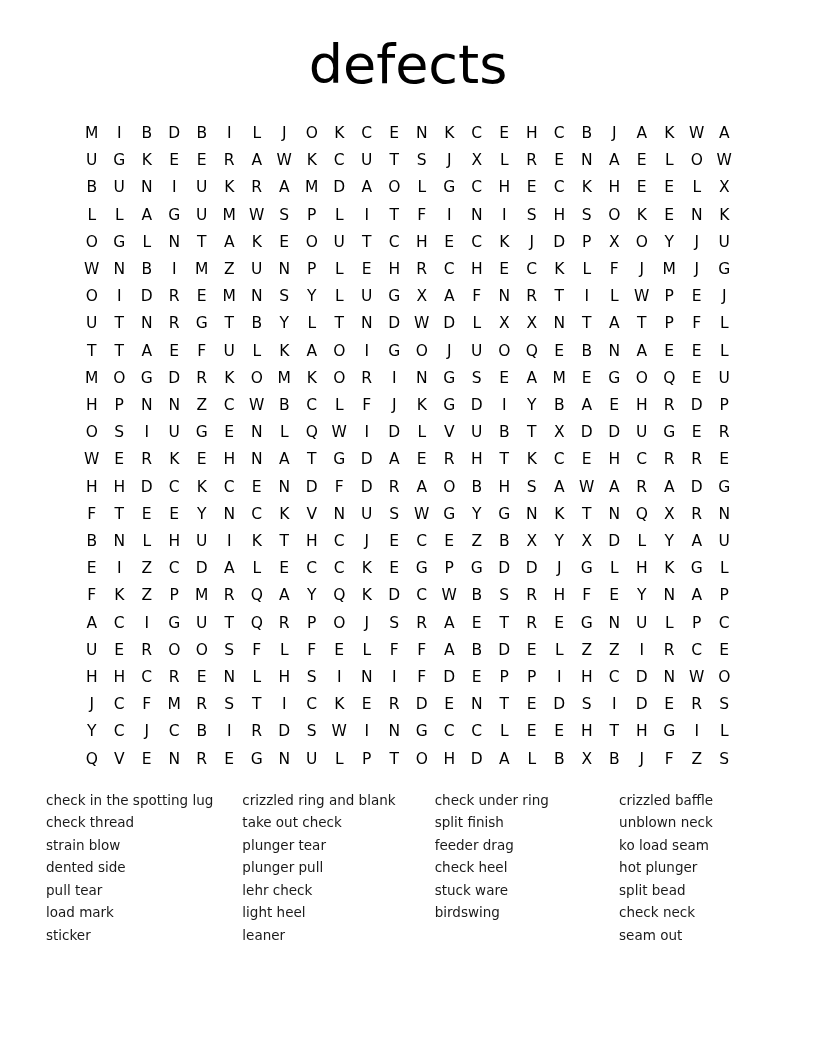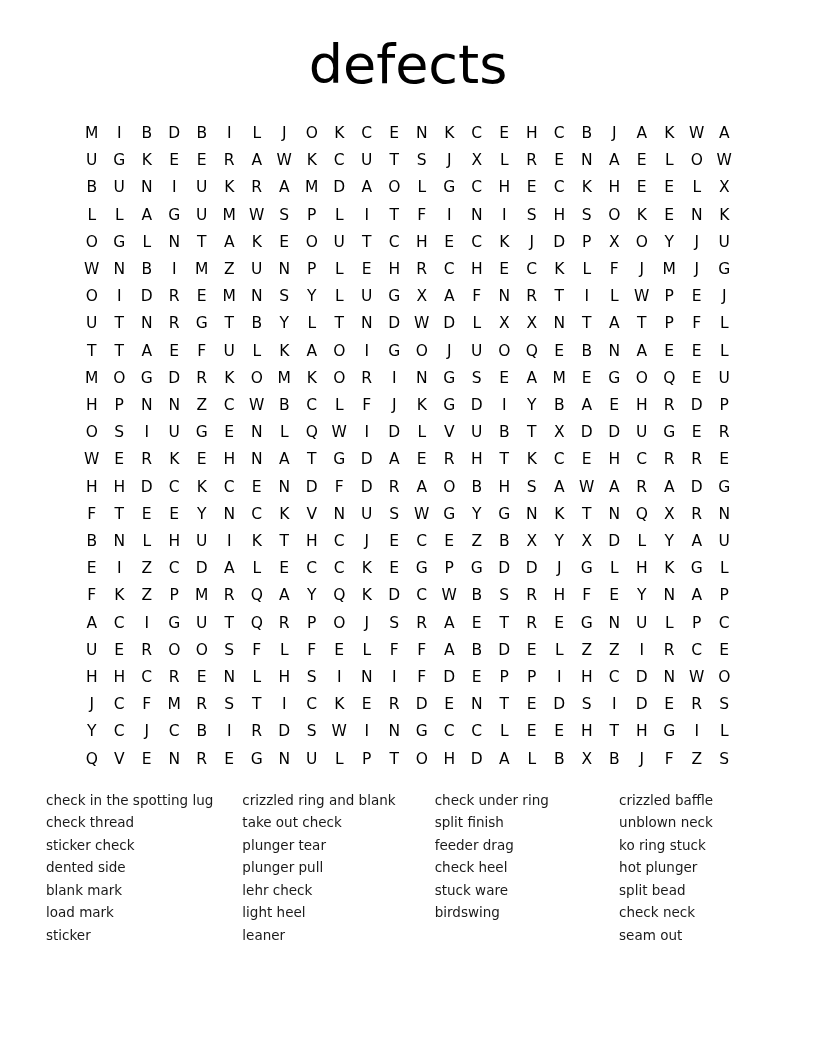--- a/index.html
+++ b/index.html
@@ -711,23 +711,23 @@
           <td>Z</td>
           <td>S</td>
         </tr>
       </tbody>
   </table>
 
   <div class="wordlist">
       <div class="wordcol">
         <span class="word">check in the spotting lug</span>
         <span class="word">check thread</span>
-        <span class="word">sticker check</span>
+        <span class="word">strain blow</span>
         <span class="word">dented side</span>
-        <span class="word">blank mark</span>
+        <span class="word">pull tear</span>
         <span class="word">load mark</span>
         <span class="word">sticker</span>
       </div>
       <div class="wordcol">
         <span class="word">crizzled ring and blank</span>
         <span class="word">take out check</span>
         <span class="word">plunger tear</span>
         <span class="word">plunger pull</span>
         <span class="word">lehr check</span>
         <span class="word">light heel</span>
@@ -737,21 +737,21 @@
         <span class="word">check under ring</span>
         <span class="word">split finish</span>
         <span class="word">feeder drag</span>
         <span class="word">check heel</span>
         <span class="word">stuck ware</span>
         <span class="word">birdswing</span>
       </div>
       <div class="wordcol">
         <span class="word">crizzled baffle</span>
         <span class="word">unblown neck</span>
-        <span class="word">ko ring stuck</span>
+        <span class="word">ko load seam</span>
         <span class="word">hot plunger</span>
         <span class="word">split bead</span>
         <span class="word">check neck</span>
         <span class="word">seam out</span>
       </div>
     </div>
 
 </div>
 
 </body></html>

